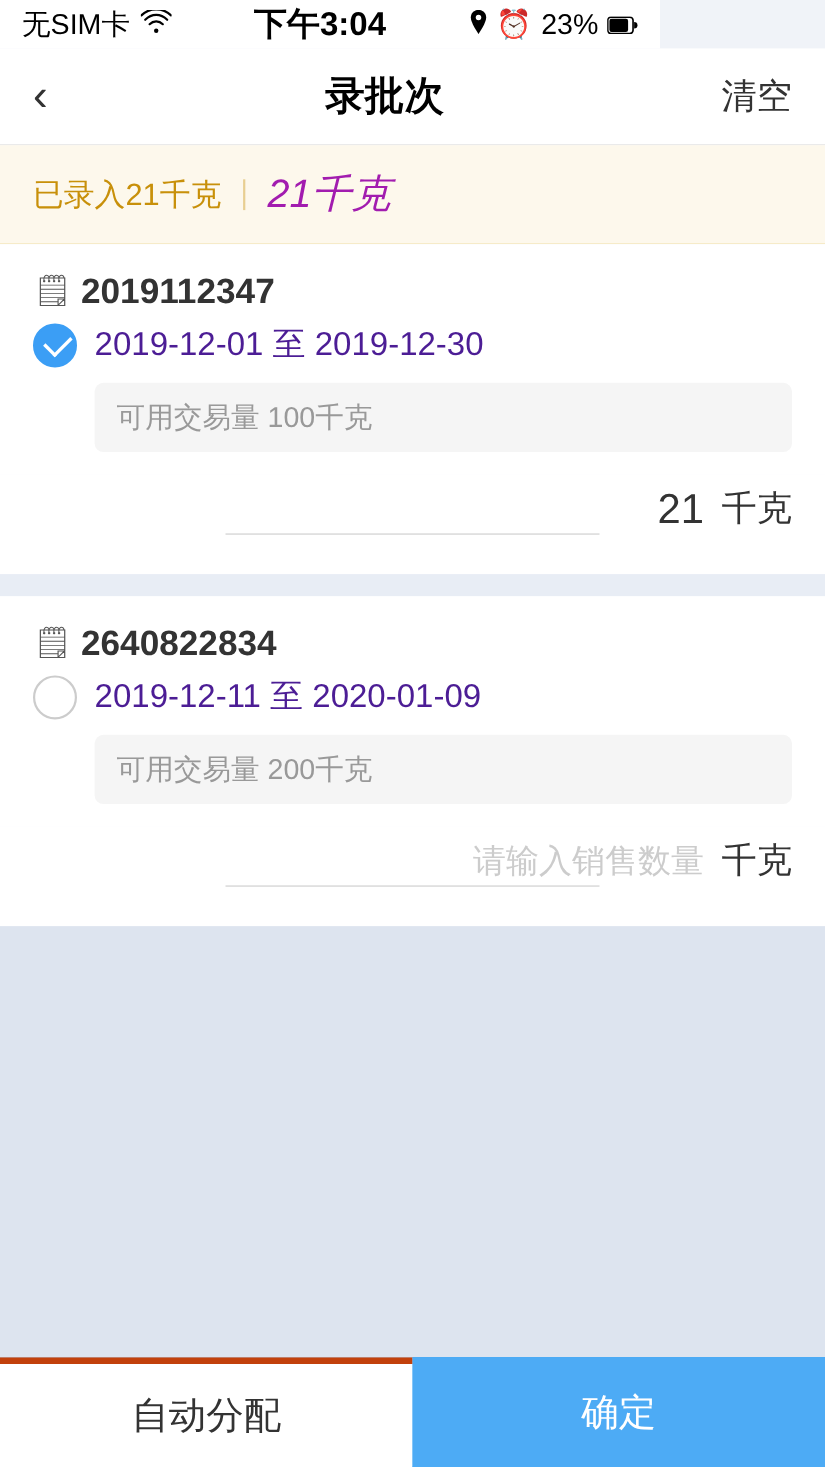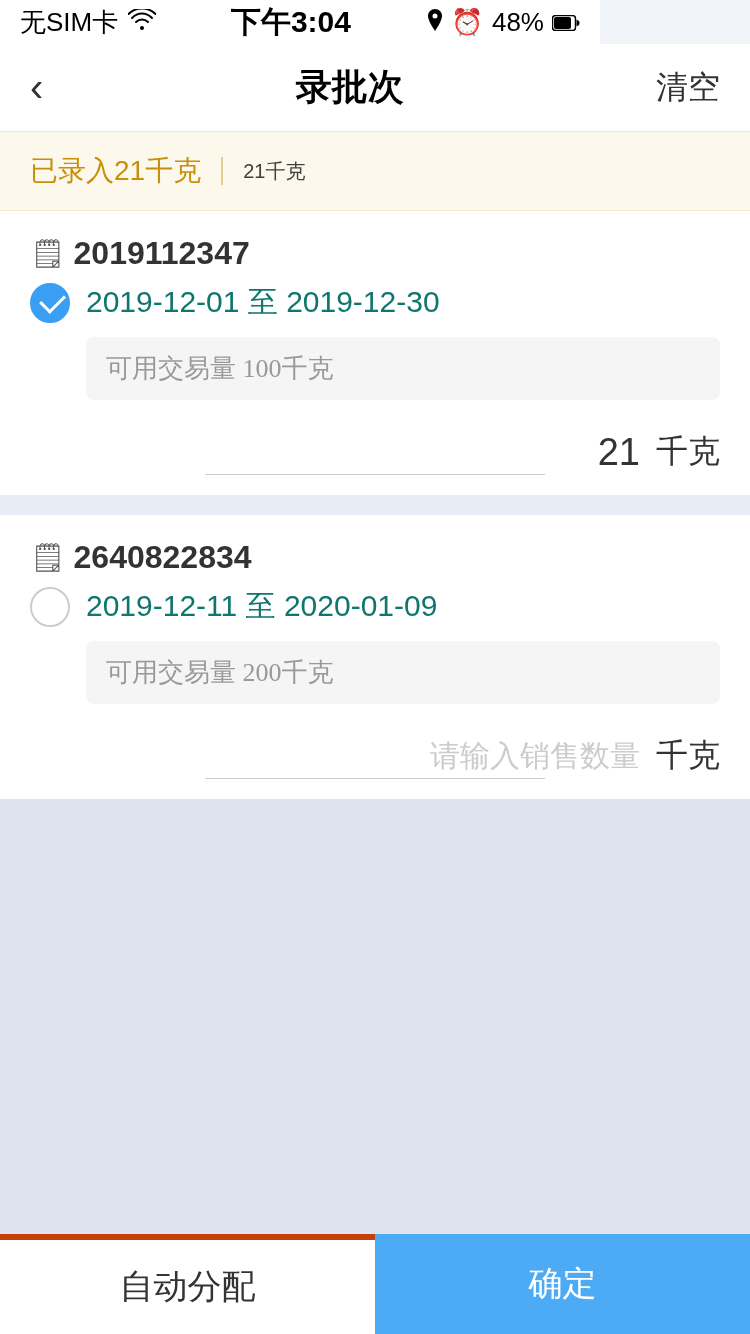--- a/index.html
+++ b/index.html
@@ -84,23 +84,24 @@
       font-size: 28px;
       color: #c8900a;
     }
     .summary-bar .divider {
       width: 2px;
       height: 28px;
       background: #c8900a;
       opacity: 0.4;
     }
     .summary-bar .value {
-      font-size: 20px;
-      color: #404040;
+      font-size: 36px;
+      color: #a21caf;
       font-weight: 500;
+      font-style: italic;
     }
 
     
     .batch-item {
       background: #fff;
       padding: 24px 30px 0 30px;
       margin-bottom: 0;
     }
     .batch-header {
       display: flex;
@@ -141,46 +142,45 @@
     .radio-btn.checked::after {
       content: '';
       width: 12px;
       height: 20px;
       border-right: 3px solid #fff;
       border-bottom: 3px solid #fff;
       transform: rotate(45deg) translateY(-3px);
     }
     .batch-date {
       font-size: 30px;
-      color: #0f766e;
+      color: #4c1d95;
     }
     .availability-box {
       background: #f5f5f5;
       border-radius: 8px;
       padding: 14px 20px;
       margin-left: 56px;
       margin-bottom: 20px;
     }
     .availability-text {
       font-size: 26px;
       color: #999;
-      font-family: Liberation Serif, serif;
     }
     .qty-value {
       font-size: 38px;
       color: #333;
       font-weight: 400;
     }
     .qty-unit {
       font-size: 32px;
       color: #333;
     }
     .qty-row-wrapper {
       background: #fff;
-      padding-bottom: 20px;
+      padding-bottom: 36px;
     }
     .qty-input-line {
       display: flex;
       justify-content: flex-end;
       align-items: center;
       padding: 10px 30px 0 30px;
       gap: 16px;
     }
     .divider-line-wrapper {
       display: flex;
@@ -263,21 +263,21 @@
   </div>
   <div class="status-center">下午3:04</div>
   <div class="status-right">
     <span>
       <svg width="18" height="22" viewBox="0 0 18 22" fill="none">
         <path d="M9 0C5 0 2 3 2 7c0 5 7 15 7 15s7-10 7-15c0-4-3-7-7-7z" fill="#000"></path>
         <circle cx="9" cy="7" r="2.5" fill="#fff"></circle>
       </svg>
     </span>
     <span>⏰</span>
-    <span>48%</span>
+    <span>23%</span>
     <span>
       <svg width="28" height="16" viewBox="0 0 28 16" fill="none">
         <rect x="0.5" y="0.5" width="23" height="15" rx="3" stroke="#000" stroke-width="1.5"></rect>
         <rect x="2" y="2" width="17" height="12" rx="2" fill="#000"></rect>
         <path d="M24.5 5v6a3 3 0 0 0 0-6z" fill="#000"></path>
       </svg>
     </span>
   </div>
 </div>
 

